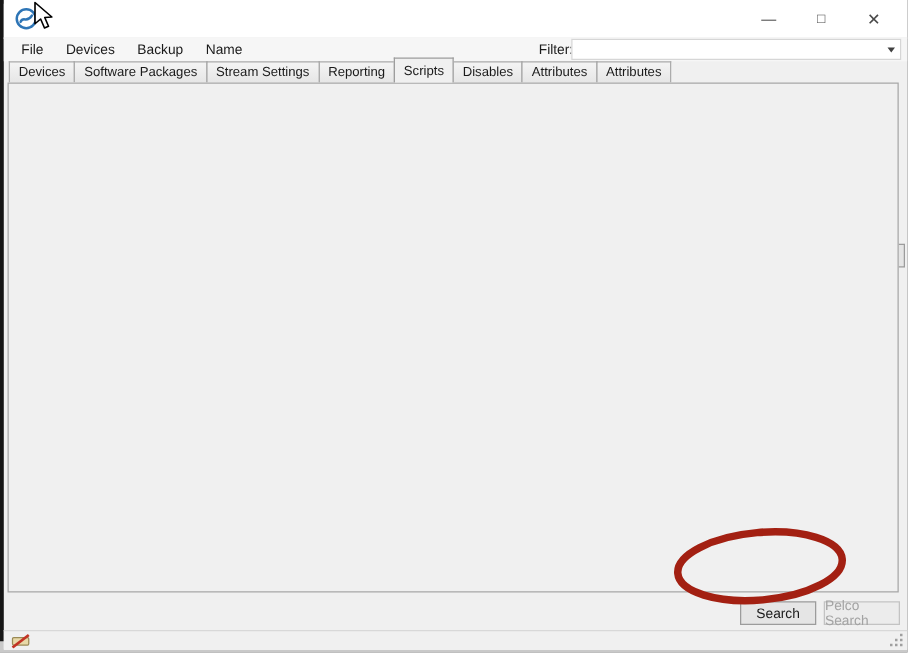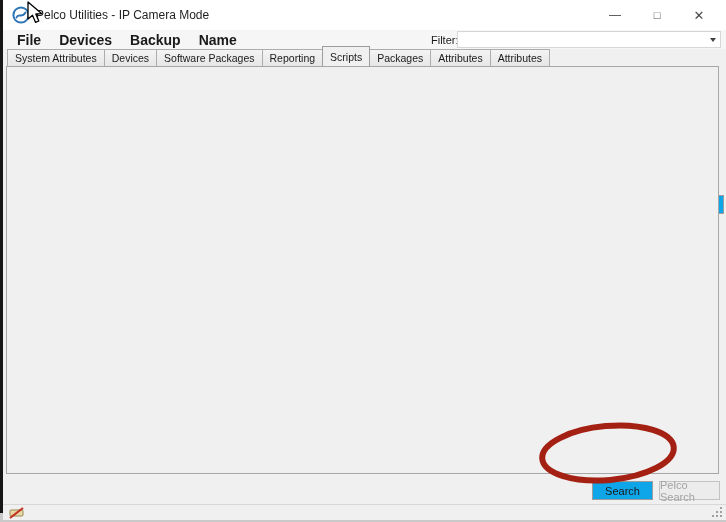--- a/index.html
+++ b/index.html
@@ -17,21 +17,21 @@
   .title-text{position:absolute;left:33px;top:8px;font-size:12px;color:#1f1f1f;white-space:nowrap;}
   .win-controls{position:absolute;right:6px;top:0;height:30px;display:flex;}
   .win-btn{width:42px;height:30px;display:flex;align-items:center;justify-content:center;
            color:#4a4a4a;font-size:11px;}
   .win-btn.min{font-size:12px;}
   .win-btn.close{font-size:13px;}
 
   
   .menubar{position:absolute;left:3px;top:30px;width:723px;height:19px;background:#f6f6f6;
            display:flex;align-items:center;padding-left:5px;box-sizing:border-box;}
-  .menu-item{font-size:14px;color:#1a1a1a;padding:2px 9px;font-weight:bold;}
+  .menu-item{font-size:11px;color:#1a1a1a;padding:2px 9px;}
   .filter-label{position:absolute;left:431px;top:34px;font-size:11px;color:#1a1a1a;}
   .filter-combo{position:absolute;left:457px;top:31px;width:264px;height:17px;background:#fff;
                 border:1px solid #d6d6d6;box-sizing:border-box;font-size:10.5px;color:#222;}
   .combo-arrow{position:absolute;right:4px;top:6px;width:0;height:0;
                border-left:3.5px solid transparent;border-right:3.5px solid transparent;
                border-top:4px solid #404040;}
 
   
   .tabstrip{position:absolute;left:7px;top:49px;height:17px;display:flex;align-items:flex-end;}
   .tab{font-size:10.5px;color:#1a1a1a;padding:2px 7px 2px 7px;border:1px solid #acacac;
@@ -72,21 +72,21 @@
   .tri-left{width:0;height:0;border-top:3.5px solid transparent;border-bottom:3.5px solid transparent;
             border-right:4.5px solid #5c5c5c;}
   .tri-right{width:0;height:0;border-top:3.5px solid transparent;border-bottom:3.5px solid transparent;
              border-left:4.5px solid #5c5c5c;}
   .disabled-tri-up{border-bottom-color:#c9c9c9;}
   .disabled-tri-down{border-top-color:#c9c9c9;}
   .sb-thumb{position:absolute;left:1px;width:15px;background:#cdcdcd;}
 
   
   .btn{position:absolute;display:flex;align-items:center;justify-content:center;
-       background:#0ea5e9;border:1px solid #9c9c9c;box-sizing:border-box;
+       background:#e5e5e5;border:1px solid #9c9c9c;box-sizing:border-box;
        font-size:11px;color:#1a1a1a;}
   .btn.disabled{color:#a3a3a3;border-color:#c3c3c3;background:#ececec;}
 
   
   .fld-label{position:absolute;font-size:11px;color:#1a1a1a;white-space:nowrap;}
   .textbox{position:absolute;background:#fff;border:1px solid #828790;box-sizing:border-box;
            font-size:10.5px;color:#1a1a1a;padding:1px 3px;font-family:"Liberation Sans",sans-serif;outline:none;}
   .textarea-box{position:absolute;background:#fff;border:1px solid #828790;box-sizing:border-box;}
   .script-pre{position:absolute;left:1px;top:1px;right:18px;bottom:18px;margin:0;overflow:hidden;
               font-family:"Liberation Mono","DejaVu Sans Mono",monospace;font-size:9.5px;
@@ -109,47 +109,46 @@
 <div class="screen">
   <div class="window"></div>
   <div class="artifact-top"></div>
   <div class="artifact-left"></div>
 
   <div class="titlebar">
     <svg class="app-icon" viewBox="0 0 18 18">
       <circle cx="9" cy="9" r="7.6" fill="#ffffff" stroke="#2e75b6" stroke-width="2"></circle>
       <path d="M4.5,11.5 C6.5,6.5 9.5,13 13.5,6.5" fill="none" stroke="#2e75b6" stroke-width="2" stroke-linecap="round"></path>
     </svg>
-    <span class="title-text">Pelco Utilities - IP Camera Mode</span>
     <div class="win-controls">
       <div class="win-btn min">—</div>
       <div class="win-btn">□</div>
       <div class="win-btn close">✕</div>
     </div>
   </div>
 
   <div class="menubar">
     <span class="menu-item">File</span>
     <span class="menu-item">Devices</span>
     <span class="menu-item">Backup</span>
     <span class="menu-item">Name</span>
   </div>
   <span class="filter-label">Filter:</span>
   <div class="filter-combo">
     <span></span>
     <span class="combo-arrow"></span>
   </div>
 
   <div class="tabstrip">
-    <div class="tab">System Attributes</div>
     <div class="tab">Devices</div>
     <div class="tab">Software Packages</div>
+    <div class="tab">Stream Settings</div>
     <div class="tab">Reporting</div>
     <div class="tab active">Scripts</div>
-    <div class="tab">Packages</div>
+    <div class="tab">Disables</div>
     <div class="tab">Attributes</div>
     <div class="tab">Attributes</div>
   </div>
   <div class="tabpage"></div>
 
   <div class="groupbox" style="left:17px;top:73px;width:697px;height:145px;">
     <span class="group-label">Scripts</span>
   </div>
 
   <div class="listview">

